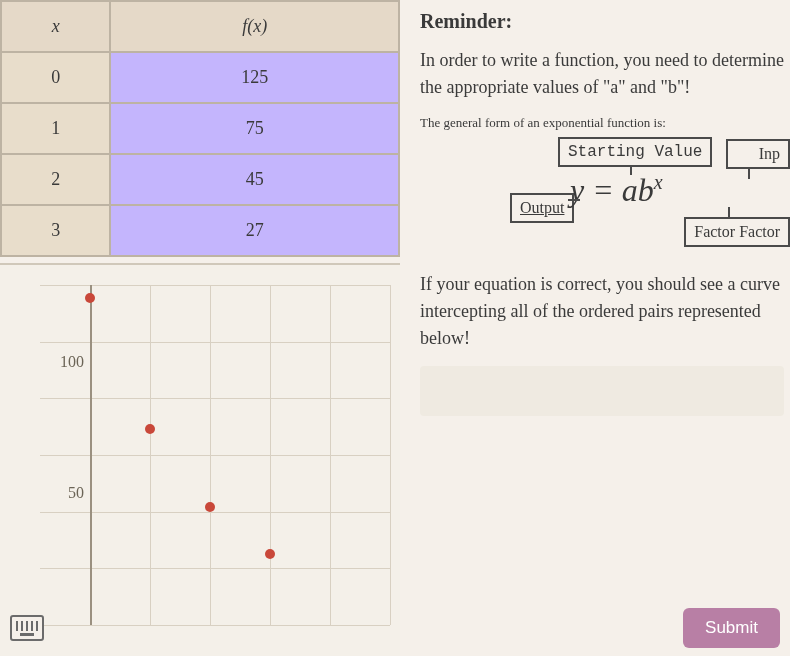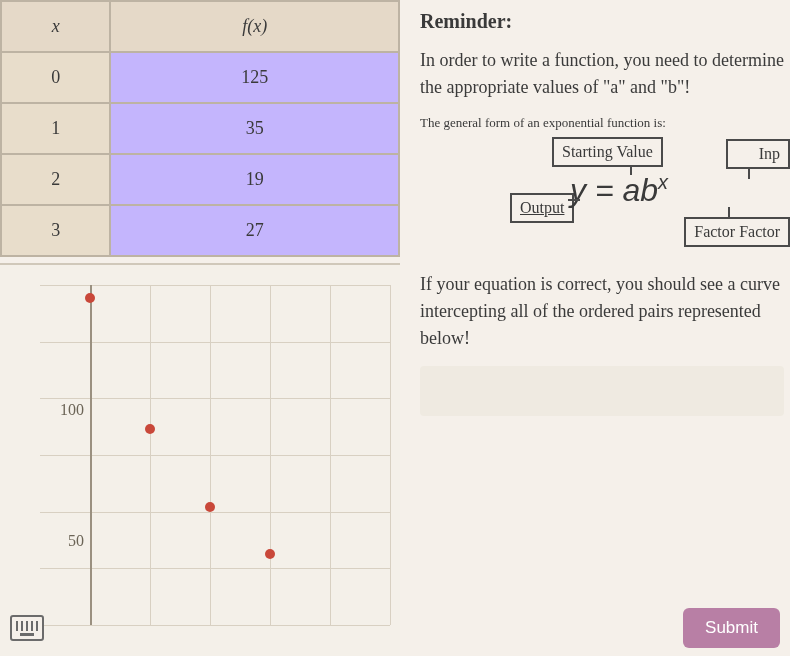--- a/index.html
+++ b/index.html
@@ -62,21 +62,20 @@
       position: absolute;
       left: 85px; top: 0; bottom: 0; width: 2px;
       background: #9a9080;
     }
     .ylabel {
       position: absolute;
       font-size: 16px;
       color: #6b6456;
       text-align: right;
       width: 34px;
-      margin-top: 48px;
     }
     .point {
       position: absolute;
       width: 10px; height: 10px;
       background: #c9483a;
       border-radius: 50%;
       transform: translate(-50%, -50%);
     }
 
     .reminder-title {
@@ -94,34 +93,34 @@
       margin-bottom: 6px;
     }
     .equation-block {
       position: relative;
       height: 120px;
       margin-bottom: 14px;
     }
     .eq-text {
       position: absolute;
       left: 150px; top: 34px;
-      font-family: Liberation Sans, sans-serif;
+      font-family: Liberation Serif, serif;
       font-style: italic;
       font-size: 32px;
     }
     .eq-text .sup { font-size: 20px; vertical-align: super; font-style: italic;}
     .tag-box {
       position: absolute;
       border: 2px solid #4a4a4a;
       padding: 4px 8px;
       font-size: 16px;
       background: #f5f0ea;
       font-family: Georgia, serif;
     }
-    .tag-start { left: 132px; top: 0; }
+    .tag-start { left: 138px; top: 0; font-family: Liberation Mono, monospace; }
     .tag-input { right: 0; top: 2px; padding-left: 31px; }
     .tag-output { left: 90px; top: 56px; text-decoration: underline; }
     .tag-growth { right: 0px; top: 80px; }
     .connector {
       position: absolute;
       background: #4a4a4a;
     }
     .input-row {
       position: absolute;
       bottom: 0; left: 0; right: 0;
@@ -177,25 +176,25 @@
         <th>f(x)</th>
       </tr>
     </thead>
     <tbody>
       <tr>
         <td class="xcol">0</td>
         <td class="fcol">125</td>
       </tr>
       <tr>
         <td class="xcol">1</td>
-        <td class="fcol">35</td>
+        <td class="fcol">75</td>
       </tr>
       <tr>
         <td class="xcol">2</td>
-        <td class="fcol">19</td>
+        <td class="fcol">45</td>
       </tr>
       <tr>
         <td class="xcol">3</td>
         <td class="fcol">27</td>
       </tr>
     </tbody>
   </table>
 
   <div class="chart-area">
     <div class="chart-inner" id="chart-inner" style="width: 350px; height: 340px;">

